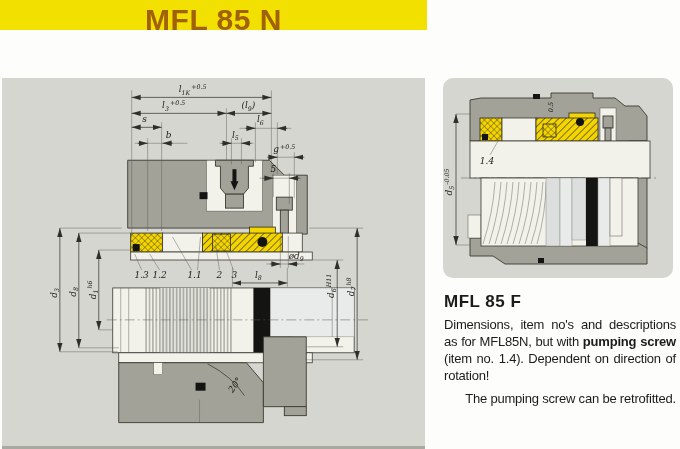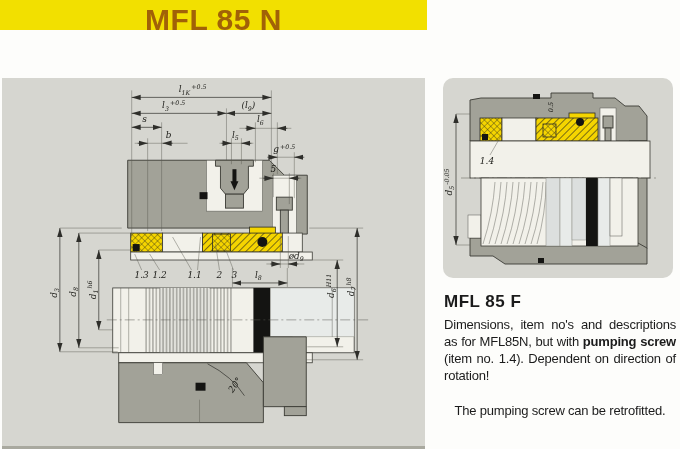--- a/index.html
+++ b/index.html
@@ -7,21 +7,21 @@
        font-family:"Liberation Sans", sans-serif;}
   .banner{position:absolute;left:0;top:0;width:427px;height:30px;background:var(--banner,#f2e000);}
   .title{position:absolute;left:0;top:3px;width:427px;text-align:center;
          font-size:30px;font-weight:bold;letter-spacing:.5px;color:#a16207;}
   .panel{position:absolute;background:var(--panel,#d6d6d0);}
   .panel-left{left:2px;top:78px;width:423px;height:368px;border-bottom:3px solid #a9a99f;}
   .panel-right{left:443px;top:78px;width:230px;height:200px;border-radius:10px;}
   .info{position:absolute;left:444px;top:292px;width:232px;color:#1b1b1b;}
   .info h2{margin:0 0 5px 0;font-size:17px;letter-spacing:.5px;}
   .info p{margin:0;font-size:13px;line-height:1.3;text-align:justify;letter-spacing:-0.2px;}
-  .info p.last{margin-top:18px;text-align:center;}
+  .info p.last{margin-top:6px;text-align:right;}
   svg{display:block;}
   .fh{fill:var(--housing,#a2a298);stroke:#3a3a34;stroke-width:.9;}
   .fy{fill:var(--yellow,#f5d500);stroke:#2c2c28;stroke-width:.8;}
   .fw{fill:var(--white,#f2f1ea);stroke:#3a3a34;stroke-width:.8;}
   .fwn{fill:var(--white,#f2f1ea);stroke:#55554f;stroke-width:.5;}
   .fb1{fill:#e8ebe9;stroke:#8a8a82;stroke-width:.5;}
   .fb2{fill:#dcdfde;stroke:#8a8a82;stroke-width:.5;}
   .ov{stroke:none;}
   .blk{fill:#141412;stroke:none;}
   .dl{stroke:#2e2e2a;stroke-width:.7;fill:none;}

